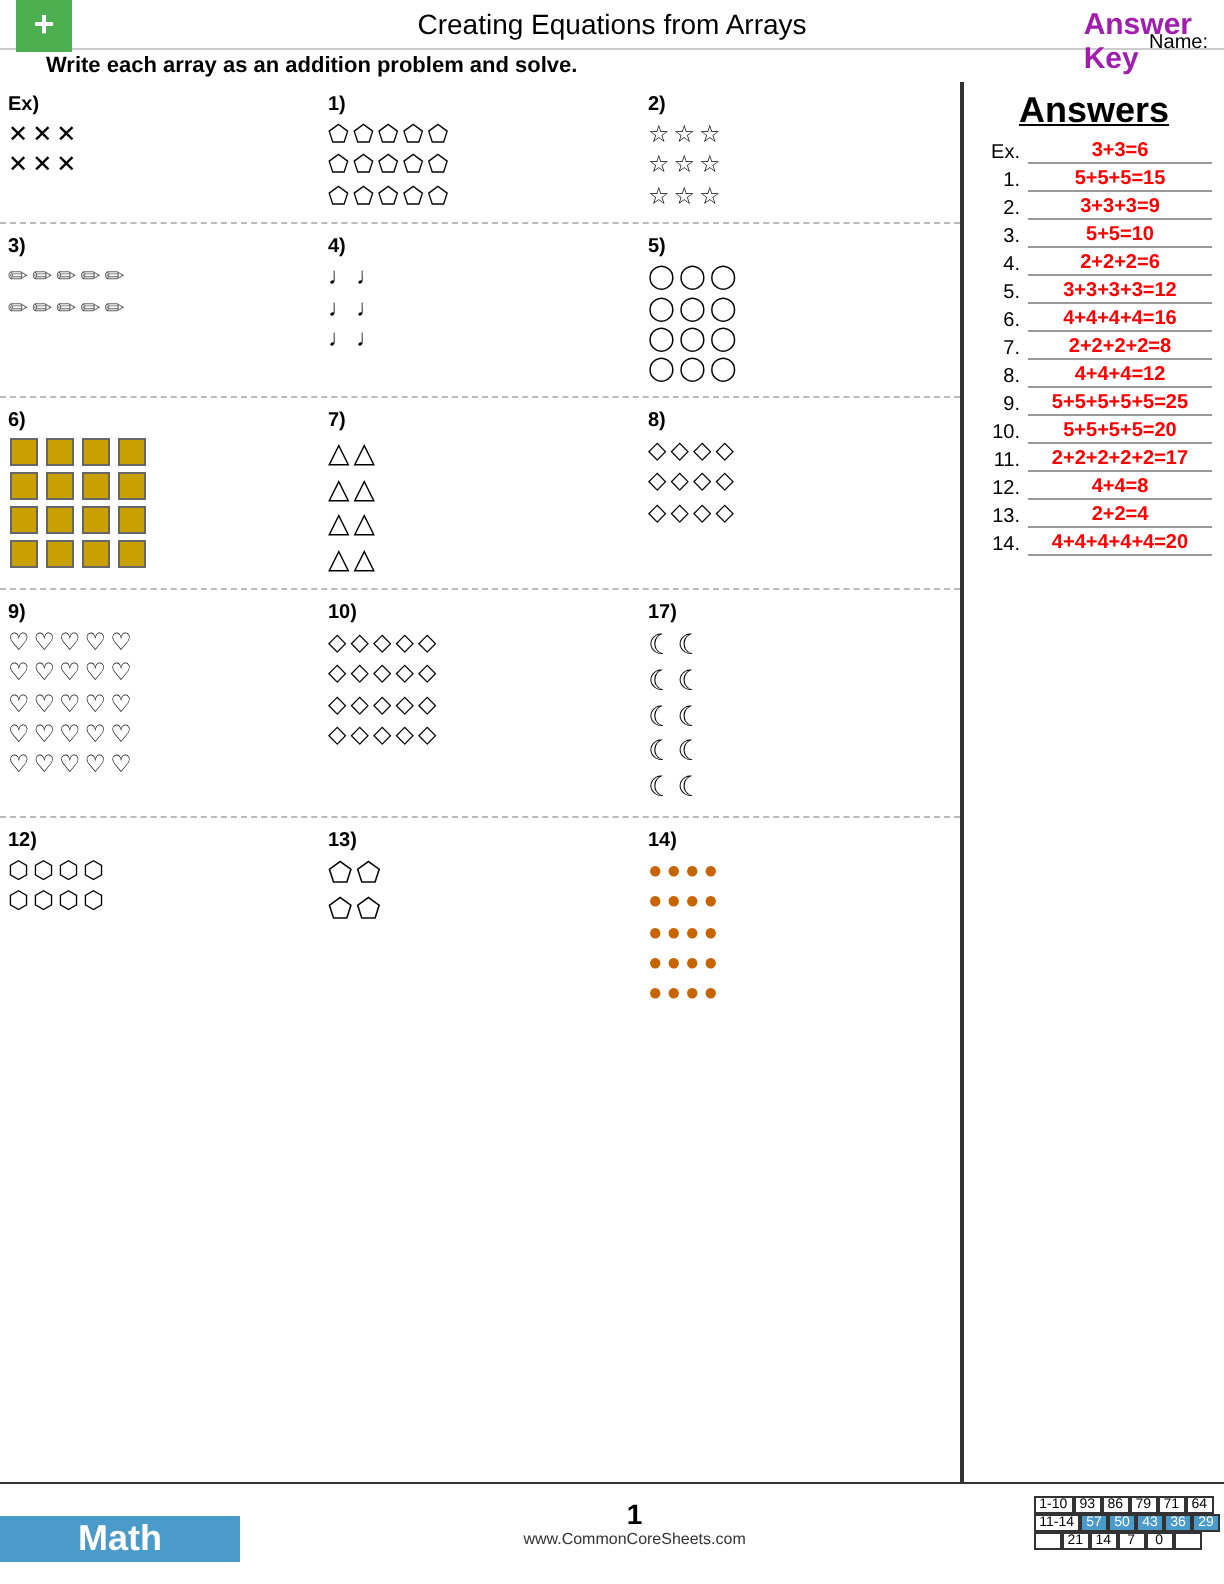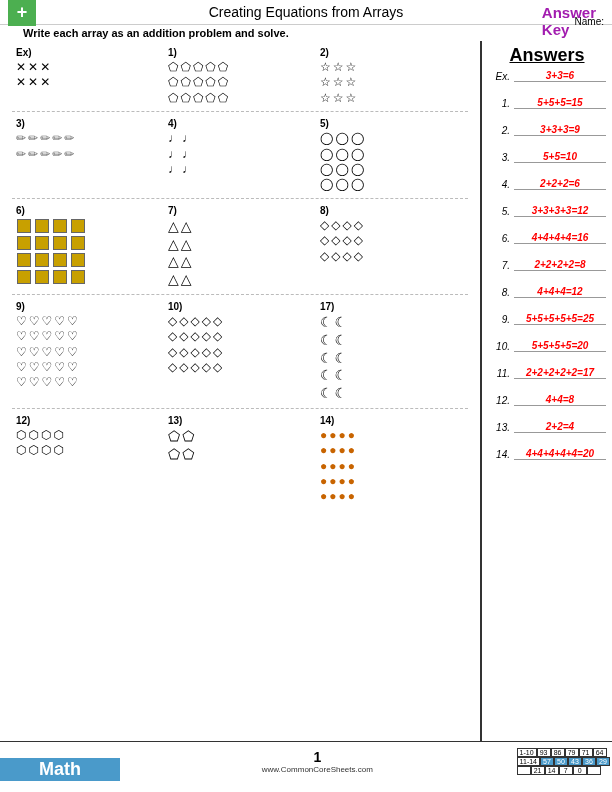--- a/index.html
+++ b/index.html
@@ -51,43 +51,42 @@
 
     
     .main-layout {
       display: flex;
       height: calc(792px - 52px - 40px);
     }
 
     
     .content-area {
       flex: 1;
-      padding: 4px 12px;
+      padding: 4px 0;
       border-right: 2px solid #333;
     }
 
     
     .answer-key {
       width: 130px;
       padding: 4px 6px;
       font-size: 10px;
     }
     .answer-key-title {
       text-align: center;
       font-size: 18px;
       font-weight: bold;
       text-decoration: underline;
       margin-bottom: 4px;
     }
     .answer-item {
       display: flex;
       align-items: center;
-      margin-bottom: 15px;
+      margin-bottom: 2px;
       font-size: 10px;
-      font-style: italic;
     }
     .answer-num {
       min-width: 22px;
       text-align: right;
       margin-right: 4px;
       font-size: 10px;
     }
     .answer-val {
       color: red;
       font-weight: bold;

